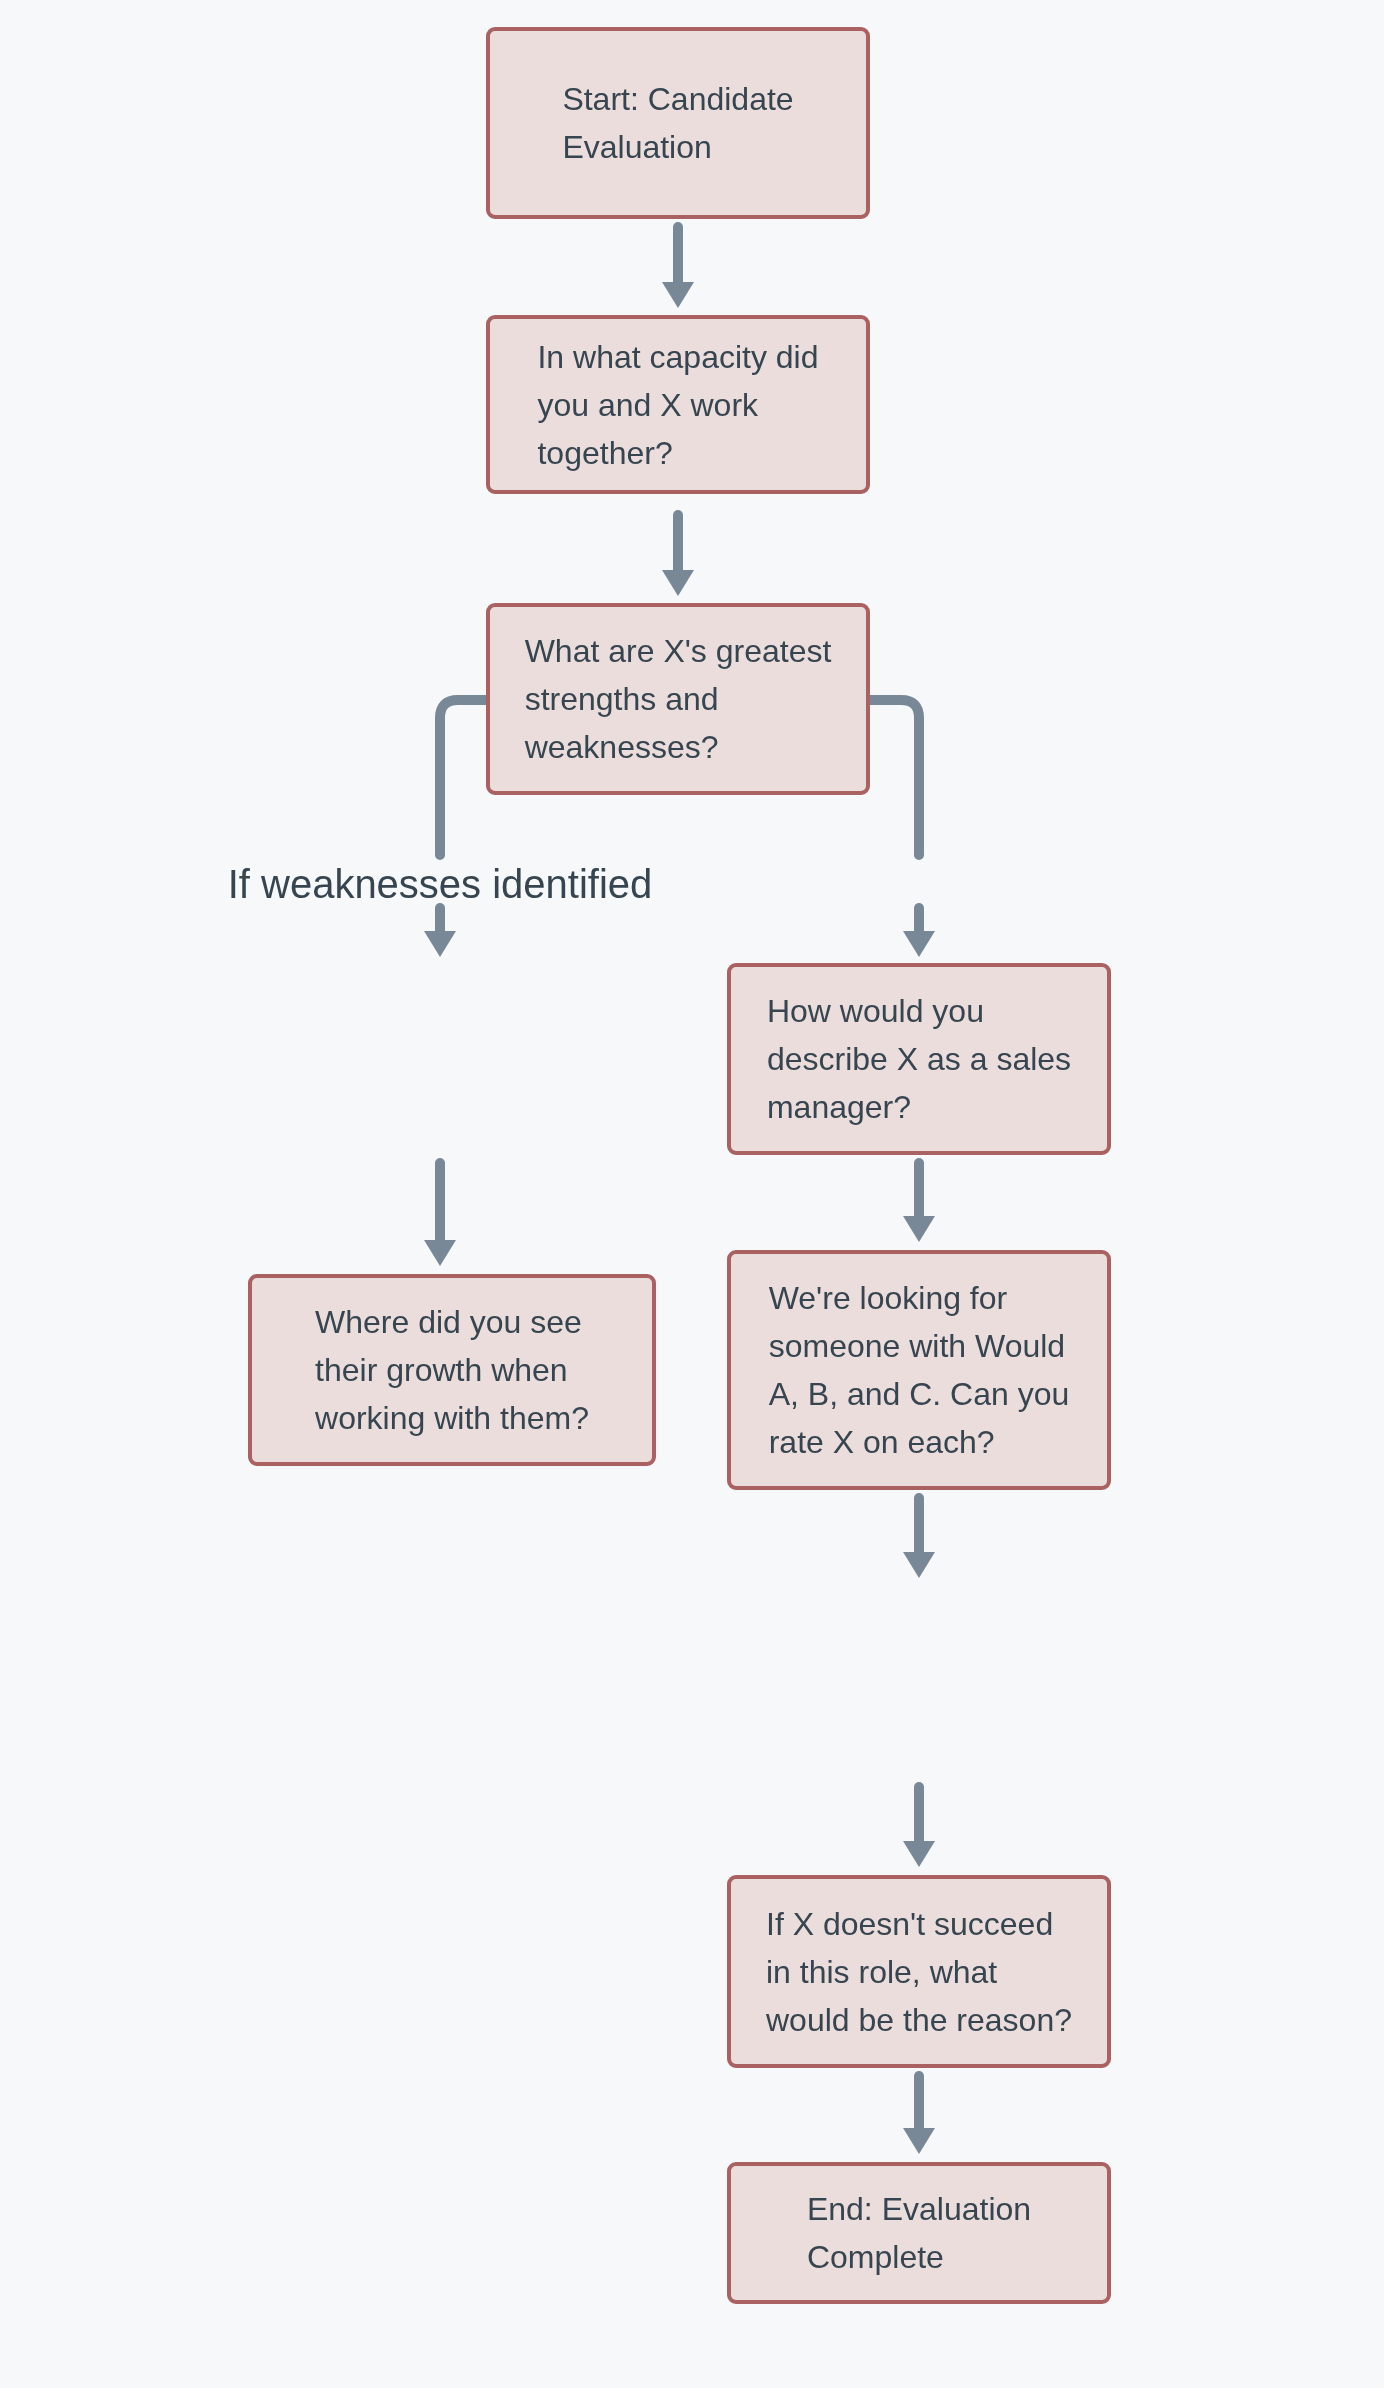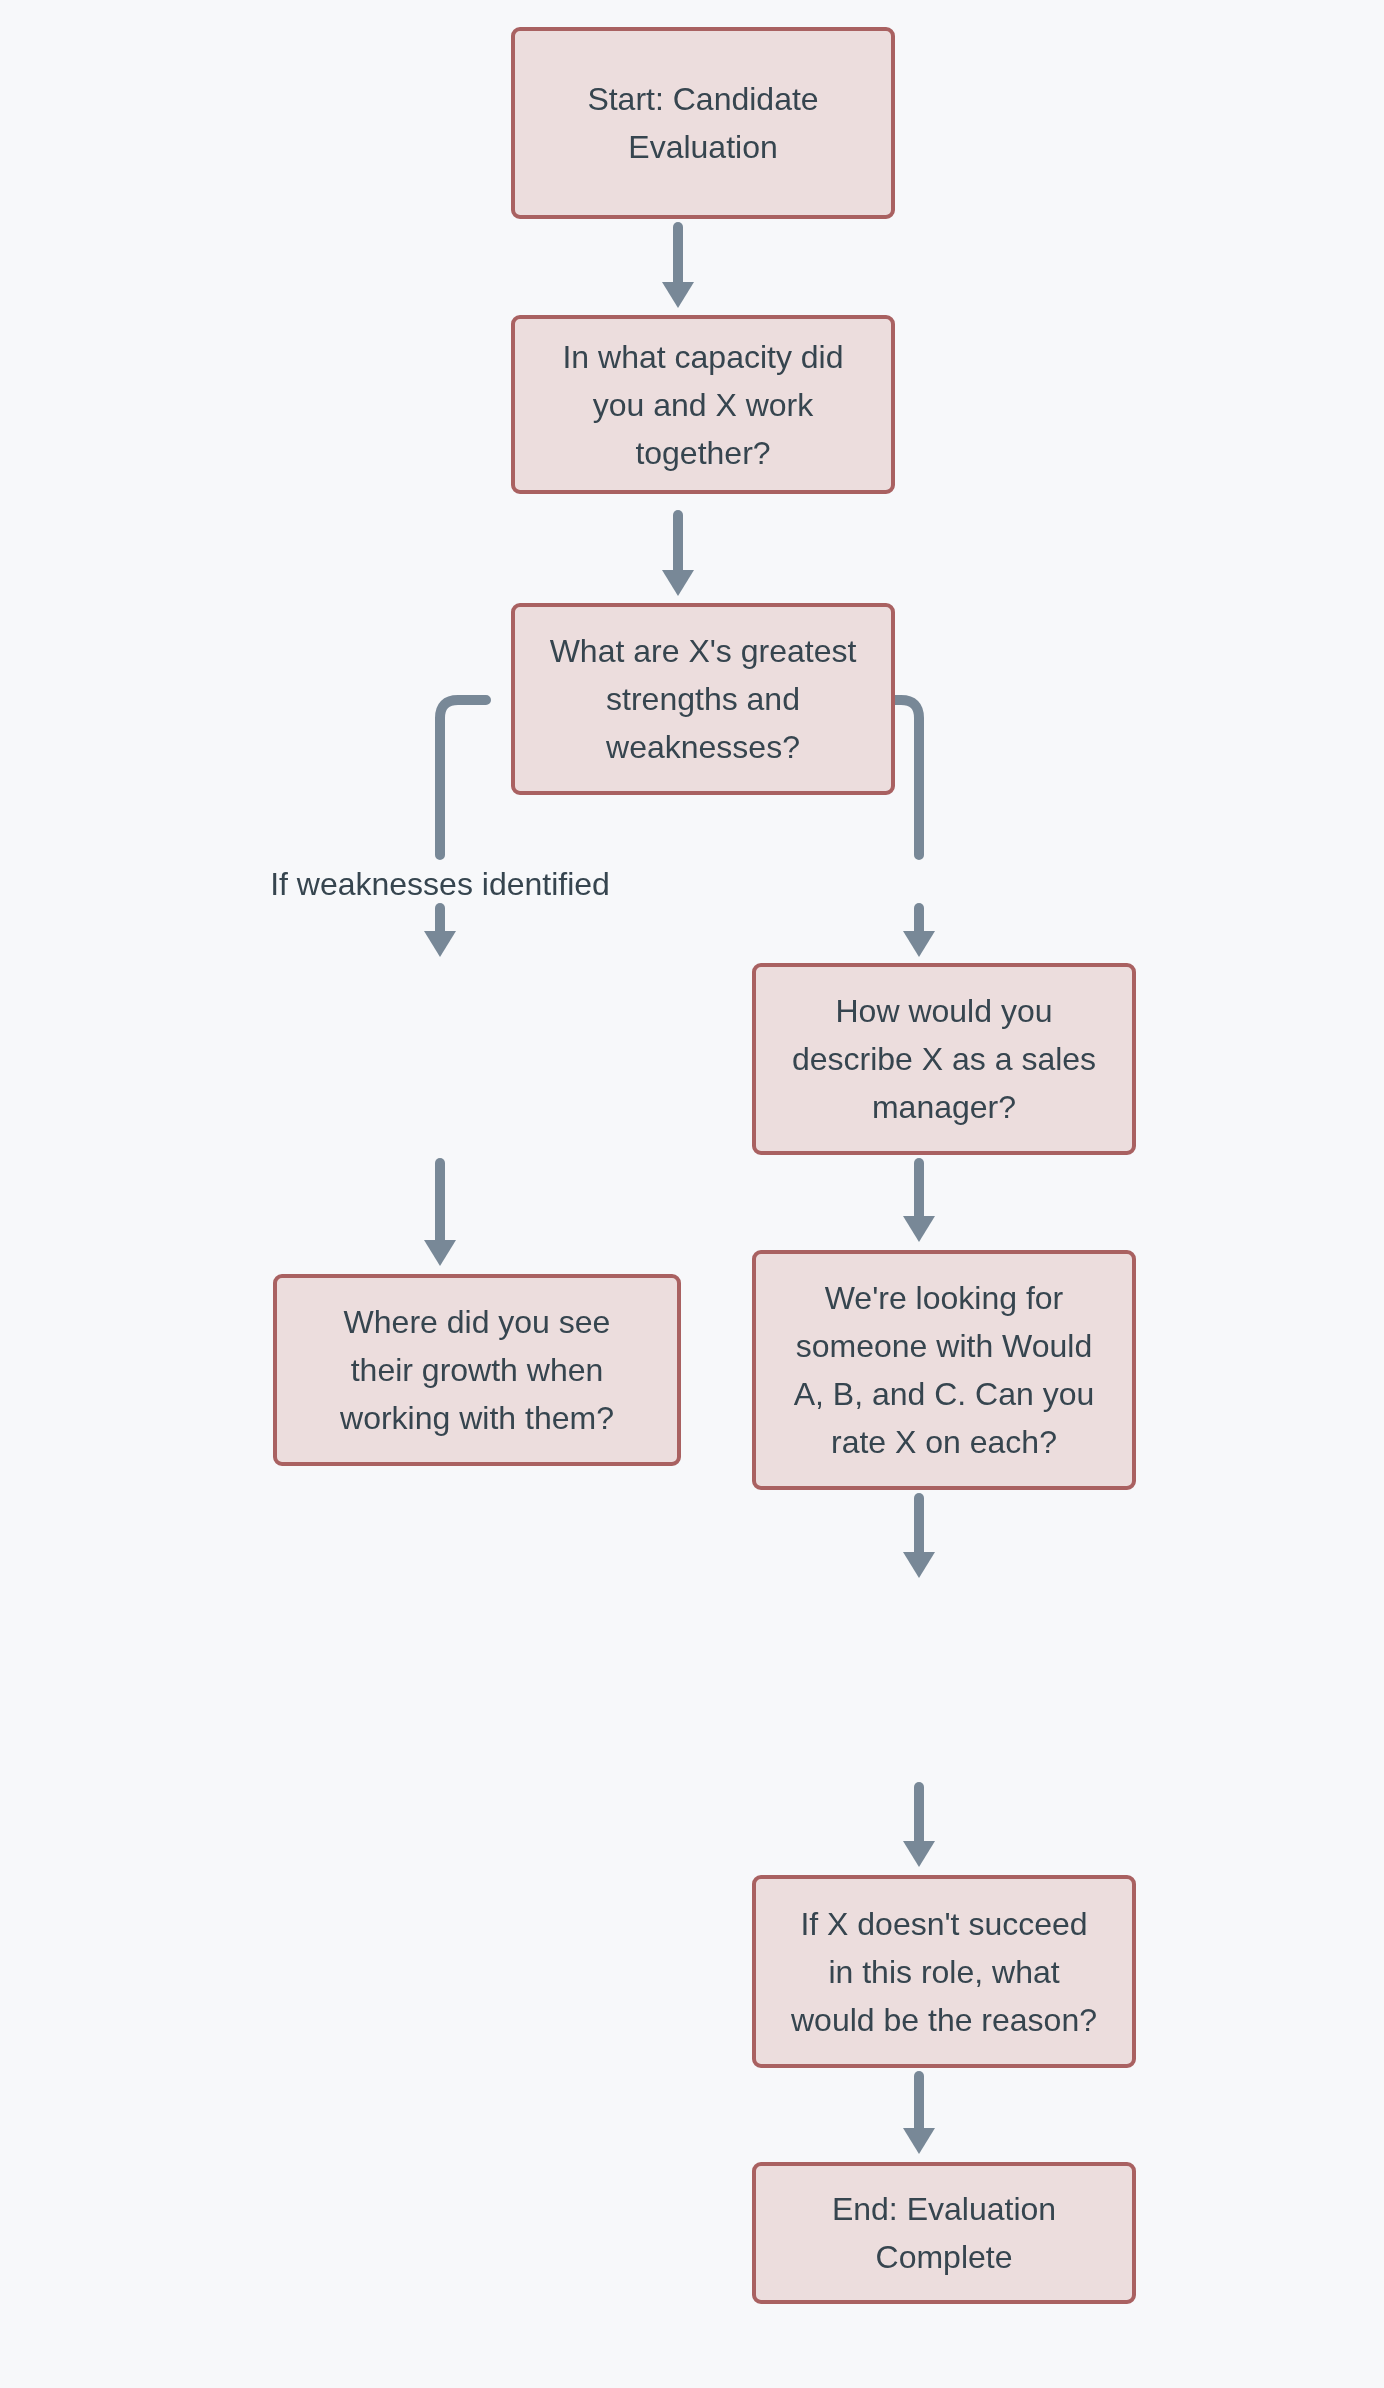--- a/index.html
+++ b/index.html
@@ -41,35 +41,34 @@
     stroke: none;
   }
   .node {
     position: absolute;
     background: var(--node-fill);
     border: 4px solid var(--node-border);
     border-radius: 9px;
     display: flex;
     align-items: center;
     justify-content: center;
-    text-align: center;
+    text-align: left;
     padding: 0 14px;
-    margin-left: 25px;
   }
   .node .node-label {
     color: var(--node-text);
     font-size: 32px;
     line-height: 48px;
     white-space: pre-line;
   }
   .edge-label {
     position: absolute;
     transform: translate(-50%, -50%);
     color: var(--edge-label-text);
-    font-size: 32px;
+    font-size: 40px;
     line-height: 40px;
     white-space: nowrap;
     text-align: center;
   }
 
   
   .n-start      { left: 486px; top: 27px;   width: 384px; height: 192px; }
   .n-capacity   { left: 486px; top: 315px;  width: 384px; height: 179px; }
   .n-strengths  { left: 486px; top: 603px;  width: 384px; height: 192px; }
   .n-improve    { left: 248px; top: 963px;  width: 384px; height: 192px; }

